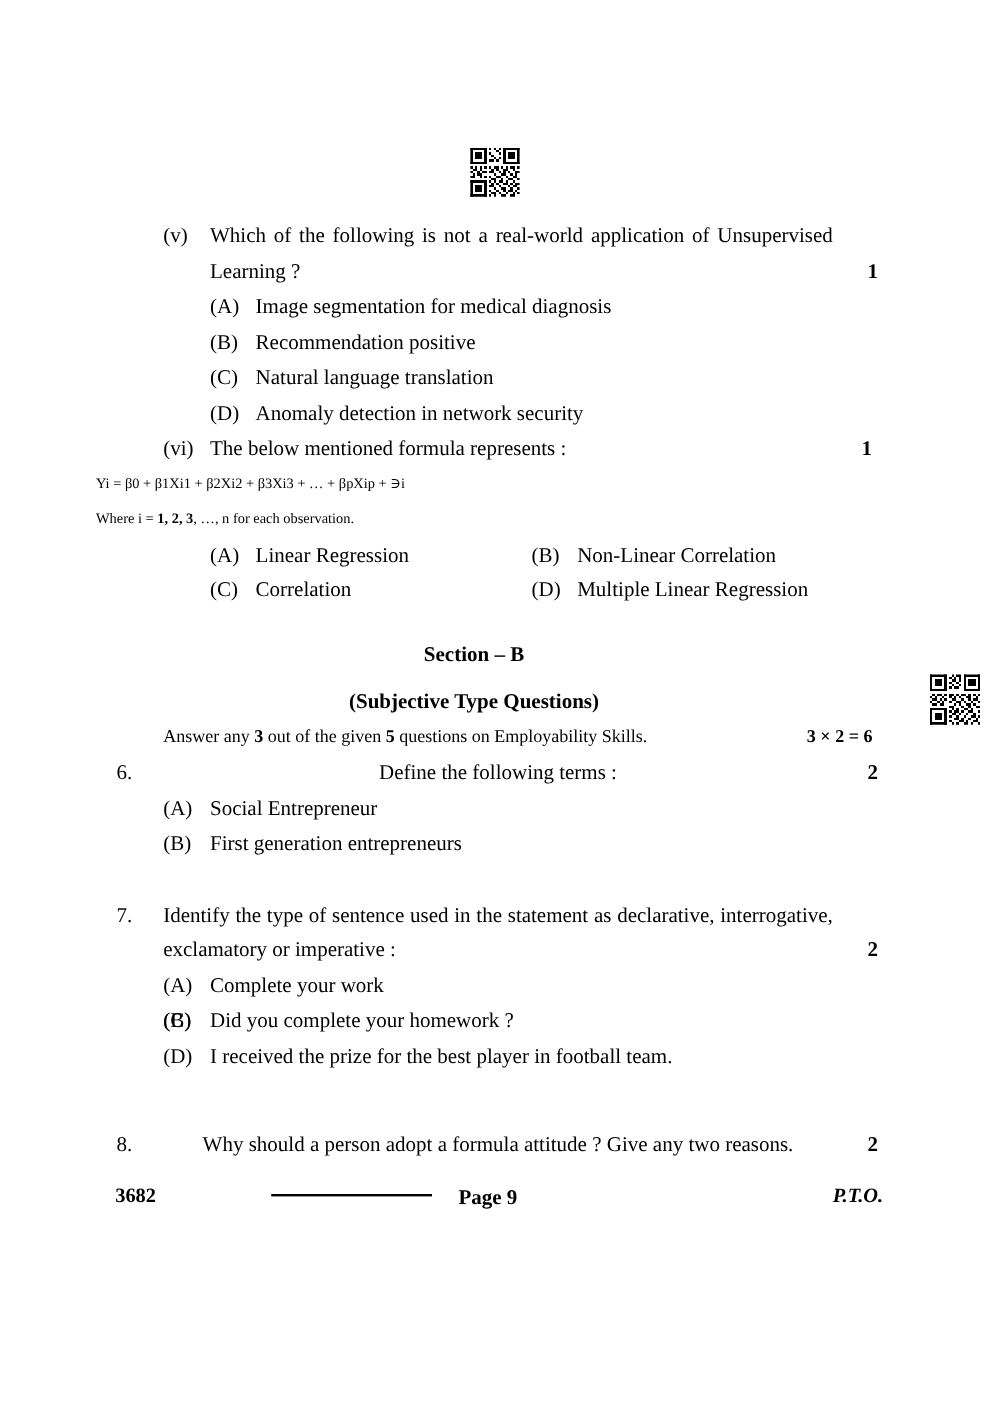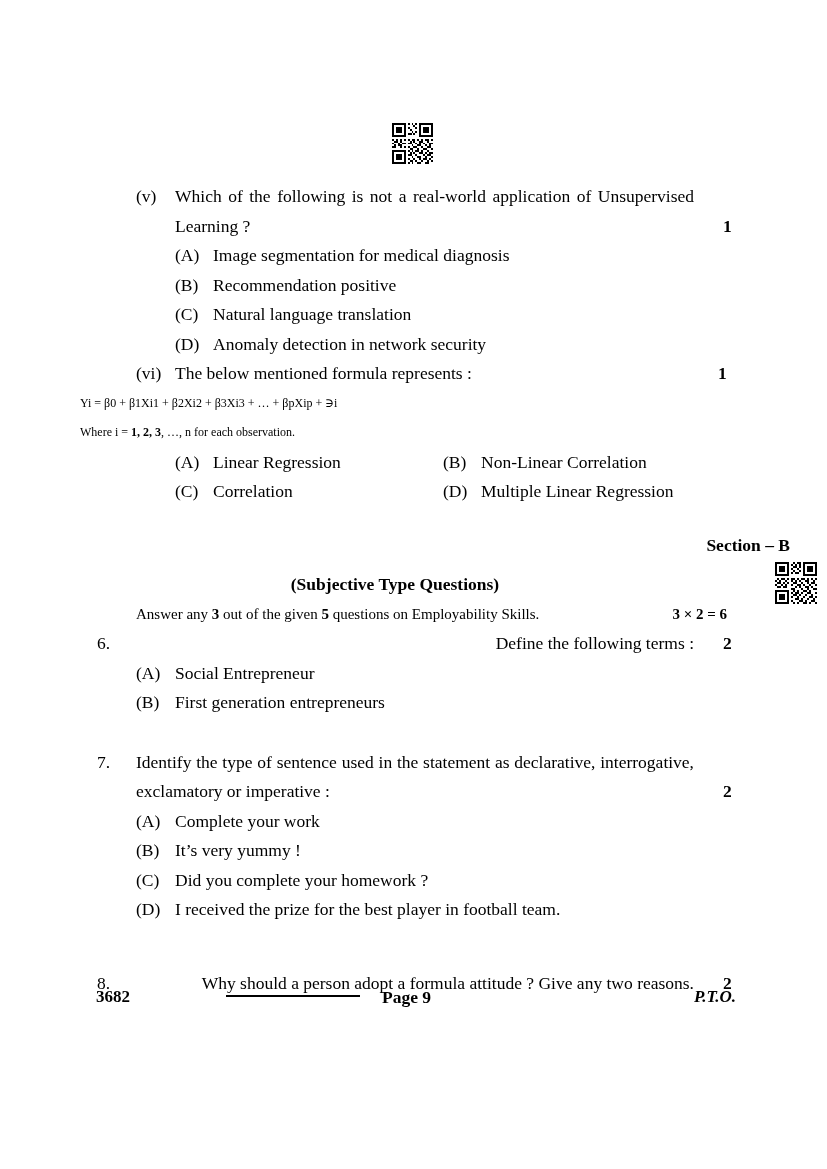--- a/index.html
+++ b/index.html
@@ -112,28 +112,28 @@
   }
 
   
   .num-marker { left: 97px; }
   .num-body {
     margin-left: 136px;
     margin-right: 133px;
     text-align: justify;
     text-justify: inter-word;
   }
-  .num-body.nojust { text-align: right; }
+  .num-body.nojust { text-align: center; }
 
   .sub-marker { left: 136px; }
   .sub-body { margin-left: 175px; }
 
   
   .section-head {
-    text-align: right;
+    text-align: center;
     font-weight: bold;
     font-size: 17.5px;
     line-height: 29.5px;
     margin-left: 0;
     width: 790px;
   }
   .section-sub {
     text-align: center;
     font-weight: bold;
     font-size: 17.5px;
@@ -521,21 +521,20 @@
       <span class="marks" style="left:723px; top:29.5px;">2</span>
     </div>
 
     <div class="qrow">
       <span class="marker sub-marker">(A)</span>
       <div class="body sub-body">Complete your work</div>
     </div>
 
     <div class="qrow">
       <span class="marker sub-marker">(B)</span>
-      <div class="body sub-body">It’s very yummy !</div>
     </div>
 
     <div class="qrow">
       <span class="marker sub-marker">(C)</span>
       <div class="body sub-body">Did you complete your homework ?</div>
     </div>
 
     <div class="qrow">
       <span class="marker sub-marker">(D)</span>
       <div class="body sub-body">I received the prize for the best player in football team.</div>

